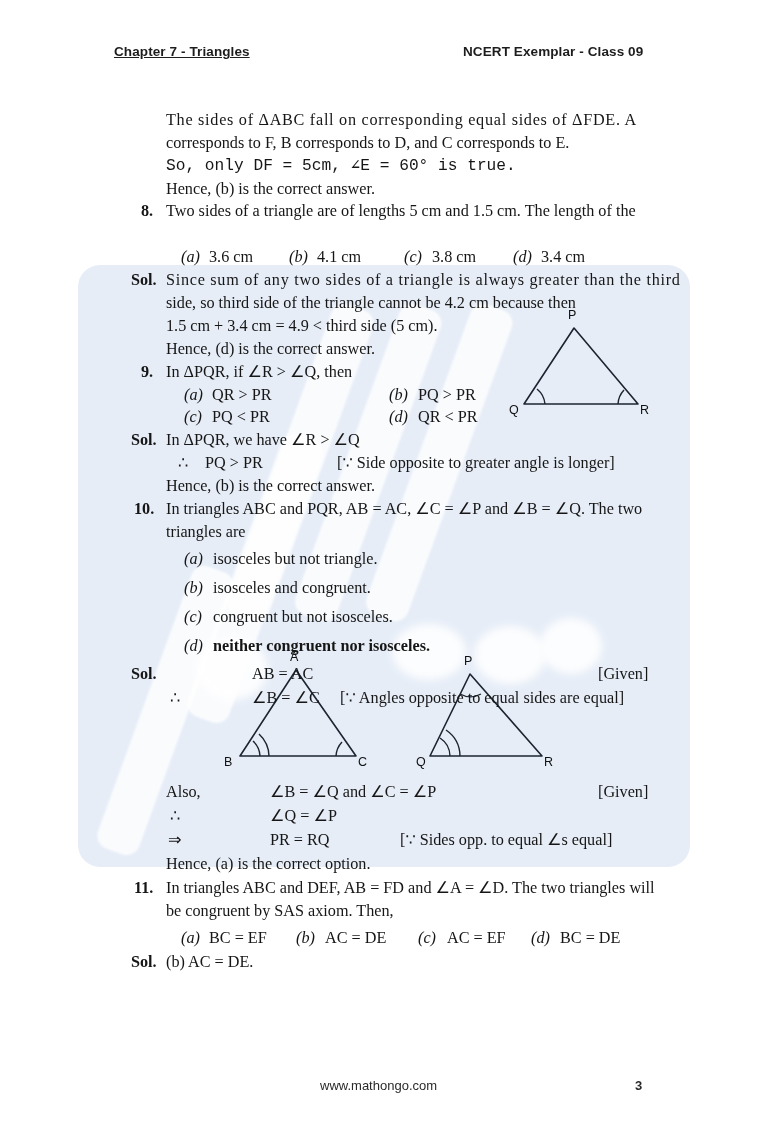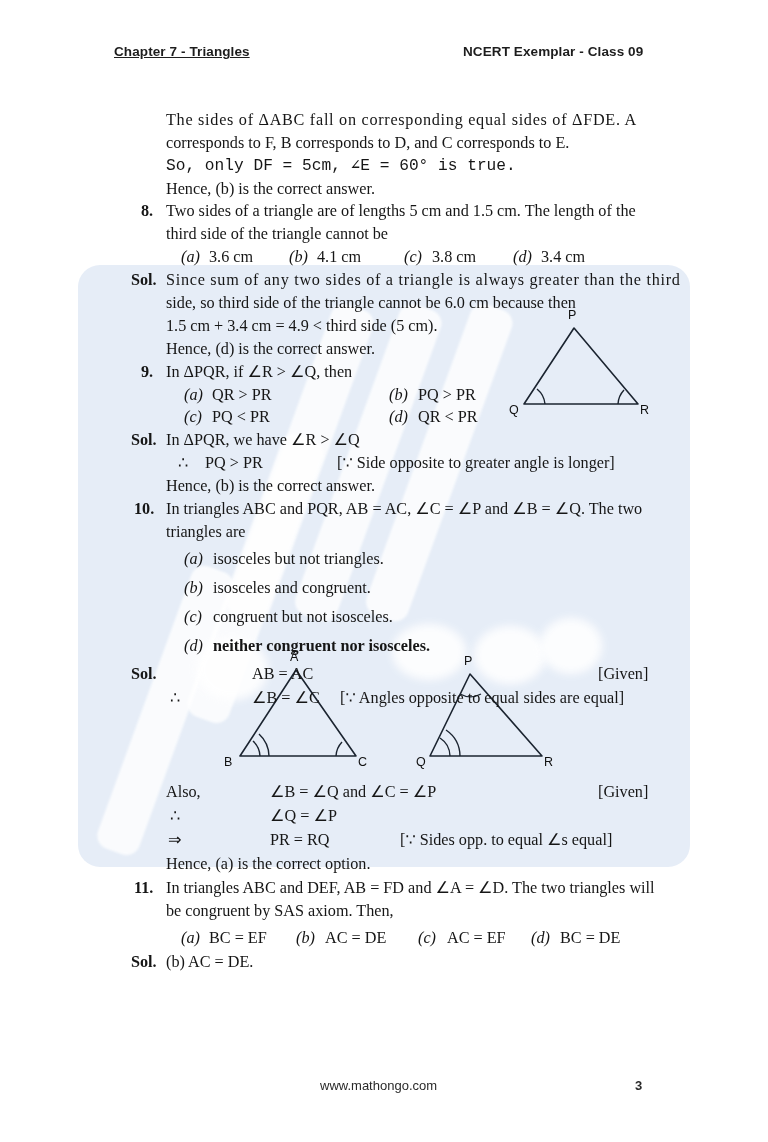--- a/index.html
+++ b/index.html
@@ -141,34 +141,33 @@
 
   <div class="body">
 
     <div class="ln just" style="left:166px;top:112px;">The sides of ΔABC fall on corresponding equal sides of ΔFDE. A</div>
     <div class="ln" style="left:166px;top:135px;">corresponds to F, B corresponds to D, and C corresponds to E.</div>
     <div class="ln" style="left:166px;top:158px;font-family:Liberation Mono, monospace;">So, only DF = 5cm, ∠E = 60° is true.</div>
     <div class="ln" style="left:166px;top:181px;">Hence, (b) is the correct answer.</div>
 
     <div class="ln num" style="left:141px;top:203px;">8.</div>
     <div class="ln" style="left:166px;top:203px;">Two sides of a triangle are of lengths 5 cm and 1.5 cm. The length of the</div>
-    <div class="ln" style="left:166px;top:226px;">third side of the triangle cannot be</div>
 
     <div class="ln i" style="left:181px;top:249px;">(a)</div>
     <div class="ln" style="left:209px;top:249px;">3.6 cm</div>
     <div class="ln i" style="left:289px;top:249px;">(b)</div>
     <div class="ln" style="left:317px;top:249px;">4.1 cm</div>
     <div class="ln i" style="left:404px;top:249px;">(c)</div>
     <div class="ln" style="left:432px;top:249px;">3.8 cm</div>
     <div class="ln i" style="left:513px;top:249px;">(d)</div>
     <div class="ln" style="left:541px;top:249px;">3.4 cm</div>
 
     <div class="ln num" style="left:131px;top:272px;">Sol.</div>
     <div class="ln just" style="left:166px;top:272px;">Since sum of any two sides of a triangle is always greater than the third</div>
-    <div class="ln" style="left:166px;top:295px;">side, so third side of the triangle cannot be 6.0 cm because then</div>
+    <div class="ln" style="left:166px;top:295px;">side, so third side of the triangle cannot be 4.2 cm because then</div>
     <div class="ln" style="left:166px;top:318px;">1.5 cm + 3.4 cm = 4.9 &lt; third side (5 cm).</div>
     <div class="ln" style="left:166px;top:341px;">Hence, (d) is the correct answer.</div>
 
     <div class="ln num" style="left:141px;top:364px;">9.</div>
     <div class="ln" style="left:166px;top:364px;">In ΔPQR, if ∠R &gt; ∠Q, then</div>
 
     <div class="ln i" style="left:184px;top:387px;">(a)</div>
     <div class="ln" style="left:212px;top:387px;">QR &gt; PR</div>
     <div class="ln i" style="left:389px;top:387px;">(b)</div>
     <div class="ln" style="left:418px;top:387px;">PQ &gt; PR</div>
@@ -184,21 +183,21 @@
     <div class="ln" style="left:205px;top:455px;">PQ &gt; PR</div>
     <div class="ln" style="left:337px;top:455px;">[∵ Side opposite to greater angle is longer]</div>
 
     <div class="ln" style="left:166px;top:478px;">Hence, (b) is the correct answer.</div>
 
     <div class="ln num" style="left:134px;top:501px;">10.</div>
     <div class="ln" style="left:166px;top:501px;">In triangles ABC and PQR, AB = AC, ∠C = ∠P and ∠B = ∠Q. The two</div>
     <div class="ln" style="left:166px;top:524px;">triangles are</div>
 
     <div class="ln i" style="left:184px;top:551px;">(a)</div>
-    <div class="ln" style="left:213px;top:551px;">isosceles but not triangles.</div>
+    <div class="ln" style="left:213px;top:551px;">isosceles but not triangle.</div>
     <div class="ln i" style="left:184px;top:580px;">(b)</div>
     <div class="ln" style="left:213px;top:580px;">isosceles  and congruent.</div>
     <div class="ln i" style="left:184px;top:609px;">(c)</div>
     <div class="ln" style="left:213px;top:609px;">congruent but not isosceles.</div>
     <div class="ln i" style="left:184px;top:638px;">(d)</div>
     <div class="ln" style="left:213px;top:638px;font-weight:bold;">neither congruent nor isosceles.</div>
 
     <div class="ln num" style="left:131px;top:666px;">Sol.</div>
     <div class="ln" style="left:252px;top:666px;">AB = AC</div>
     <div class="ln" style="left:598px;top:666px;">[Given]</div>

